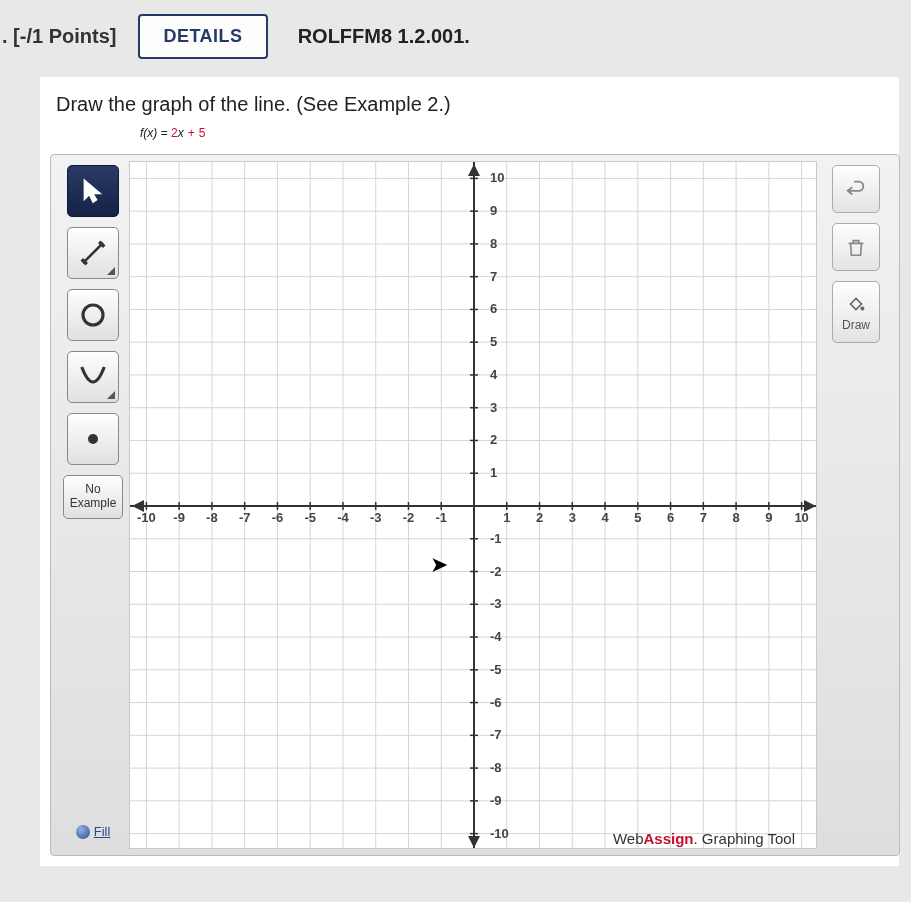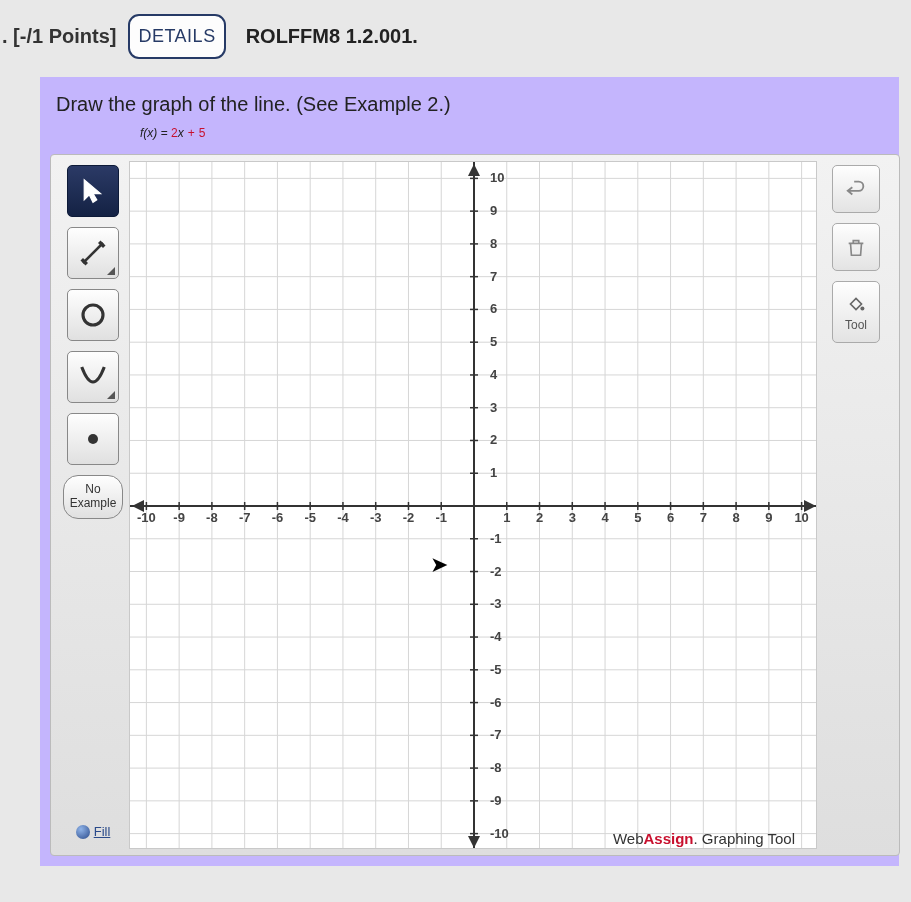--- a/index.html
+++ b/index.html
@@ -10,48 +10,48 @@
     height: 902px;
     overflow: hidden;
     color: #222;
   }
   .page {
     padding: 8px 12px 12px 0;
   }
   .header-row {
     display: flex;
     align-items: center;
-    gap: 12px;
+    gap: 22px;
     padding: 6px 0 18px 0;
   }
   .q-label {
     font-size: 20px;
     font-weight: bold;
     color: #333;
     padding-left: 2px;
   }
   .hdr-btn {
     background: #fdfdfd;
     border: 2px solid #263a66;
     color: #263a66;
-    font-weight: normal;
+    font-weight: bold;
     font-size: 18px;
-    padding: 10px 8px;
-    border-radius: 11px;
+    padding: 10px 23px;
+    border-radius: 4px;
     cursor: pointer;
     letter-spacing: 0.5px;
   }
   .assign-ref {
     font-size: 20px;
     font-weight: bold;
     color: #222;
     margin-left: 8px;
   }
   .problem {
-    background: #c4b5fd;
+    background: #ffffff;
     margin-left: 40px;
     padding: 8px 10px 10px 10px;
   }
   .prompt {
     font-size: 20px;
     color: #222;
     margin: 8px 0 10px 6px;
   }
   .eqn {
     margin: 0 0 14px 90px;
@@ -103,21 +103,21 @@
     position: absolute; right: 3px; bottom: 3px;
     width: 0; height: 0;
     border-left: 8px solid transparent;
     border-bottom: 8px solid #555;
   }
   .no-sol-btn {
     width: 60px;
     height: 44px;
     background: linear-gradient(#fefefe,#e0e0e0);
     border: 1px solid #888;
-    border-radius: 15px;
+    border-radius: 5px;
     font-size: 12px;
     color:#333;
     text-align: center;
     display:flex; flex-direction:column; justify-content:center;
     cursor:pointer;
     line-height: 1.15;
   }
   .help-link {
     margin-top: auto;
     font-size: 13px;
@@ -379,21 +379,21 @@
         <div class="r-btn">
           <svg viewBox="0 0 24 24">
               <path d="M6 8 H18 L17 21 H7 Z M4 8 H20 M9 5 H15 V8 H9 Z" fill="none" stroke="#888" stroke-width="1.8"></path>
             </svg>
         </div>
         <div class="r-btn tall">
           <svg viewBox="0 0 24 24">
               <path d="M6 12 L12 6 L18 12 L12 18 Z" fill="none" stroke="#666" stroke-width="1.8"></path>
               <circle cx="19" cy="17" r="2.2" fill="#666"></circle>
             </svg>
-          <span style="margin-top:3px">Tool</span>
+          <span style="margin-top:3px">Draw</span>
         </div>
       </div>
 
       <div class="footer-credit">
         <span class="wa1">Web</span><span class="wa2">Assign</span><span>.</span><span> Graphing Tool</span>
       </div>
 
     </div>
   </div>
 </div>

